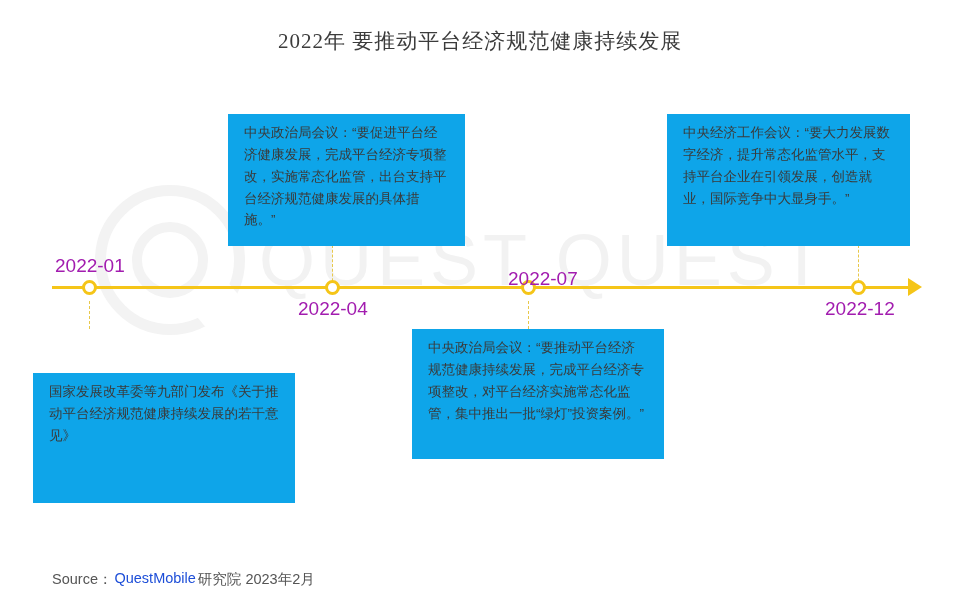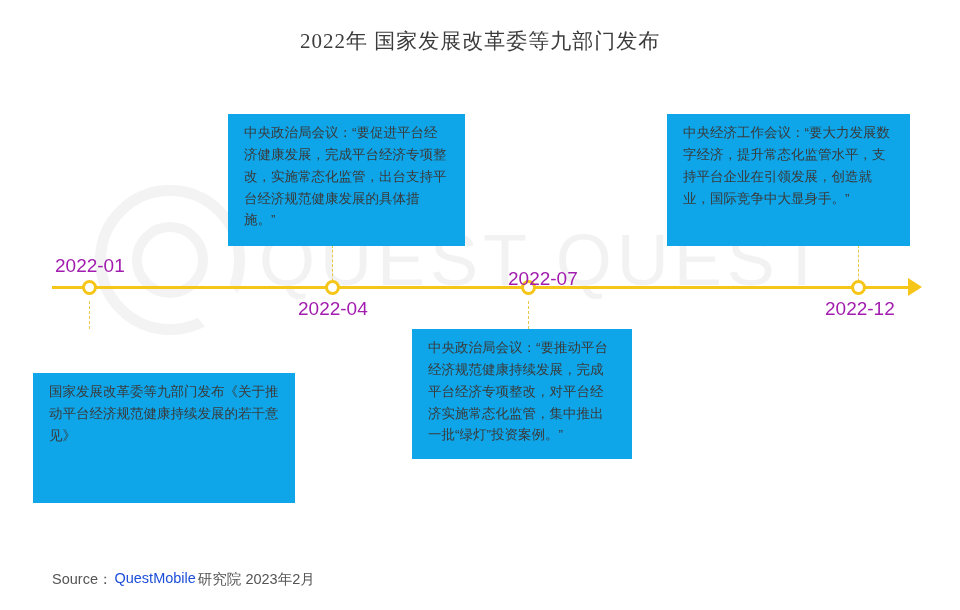--- a/index.html
+++ b/index.html
@@ -160,39 +160,39 @@
 </head>
 <body>
 
 <div class="page">
 
   <div class="watermark">
     <div class="wm-ring"></div>
     <div class="wm-text">QUEST QUEST</div>
   </div>
 
-  <div class="title">2022年 国家发展改革委等九部门发布</div>
+  <div class="title">2022年 要推动平台经济规范健康持续发展</div>
 
   <div class="axis"></div>
   <div class="axis-arrow"></div>
 
   <div class="node" style="left:82px;"></div>
   <div class="node-label" style="left:55px; top:255px;">2022-01</div>
   <div class="connector" style="left:89px; top:301px; height:28px;"></div>
   <div class="card" style="left:33px; top:329px; width:262px; height:130px;margin-top:44px;">国家发展改革委等九部门发布《关于推动平台经济规范健康持续发展的若干意见》</div>
 
   <div class="node" style="left:325px;"></div>
   <div class="node-label" style="left:298px; top:298px;">2022-04</div>
   <div class="connector" style="left:332px; top:245px; height:41px;"></div>
   <div class="card" style="left:228px; top:114px; width:237px; height:132px;">中央政治局会议：“要促进平台经济健康发展，完成平台经济专项整改，实施常态化监管，出台支持平台经济规范健康发展的具体措施。”</div>
 
   <div class="node" style="left:521px;"></div>
   <div class="node-label" style="left:508px; top:268px;">2022-07</div>
   <div class="connector" style="left:528px; top:301px; height:28px;"></div>
-  <div class="card" style="left:412px; top:329px; width:220px; height:130px;">中央政治局会议：“要推动平台经济规范健康持续发展，完成平台经济专项整改，对平台经济实施常态化监管，集中推出一批“绿灯”投资案例。”</div>
+  <div class="card" style="left:412px; top:329px; width:252px; height:130px;">中央政治局会议：“要推动平台经济规范健康持续发展，完成平台经济专项整改，对平台经济实施常态化监管，集中推出一批“绿灯”投资案例。”</div>
 
   <div class="node" style="left:851px;"></div>
   <div class="node-label" style="left:825px; top:298px;">2022-12</div>
   <div class="connector" style="left:858px; top:245px; height:41px;"></div>
   <div class="card" style="left:667px; top:114px; width:243px; height:132px;">中央经济工作会议：“要大力发展数字经济，提升常态化监管水平，支持平台企业在引领发展，创造就业，国际竞争中大显身手。”</div>
 
   <div class="source">
     <span>Source：</span>
     <span class="source-brand">QuestMobile</span>
     <span>研究院 2023年2月</span>

